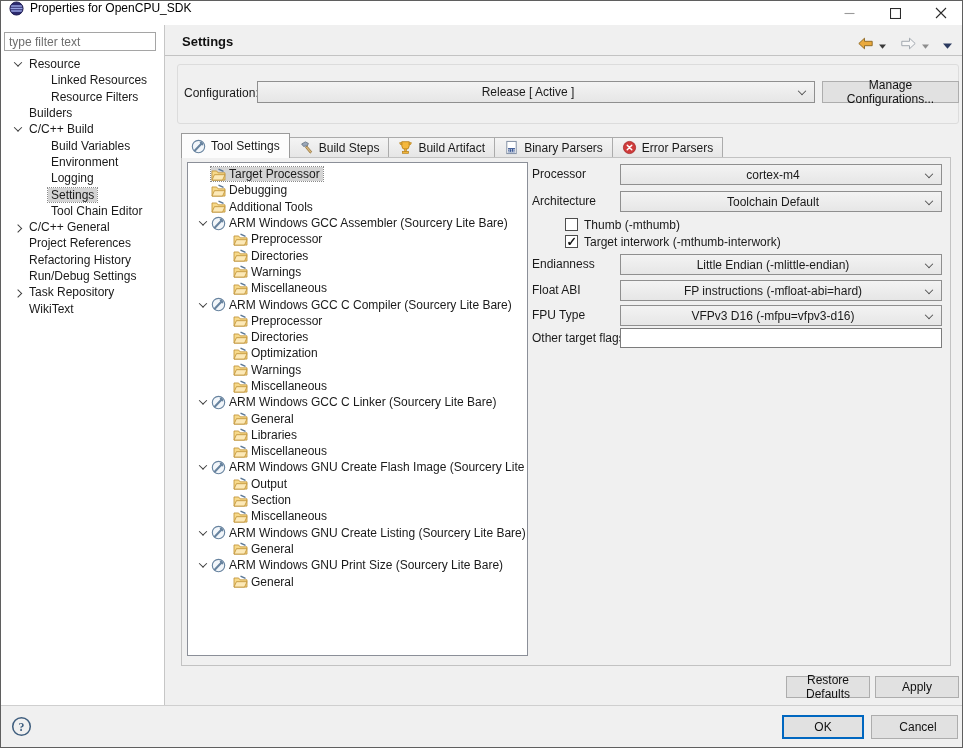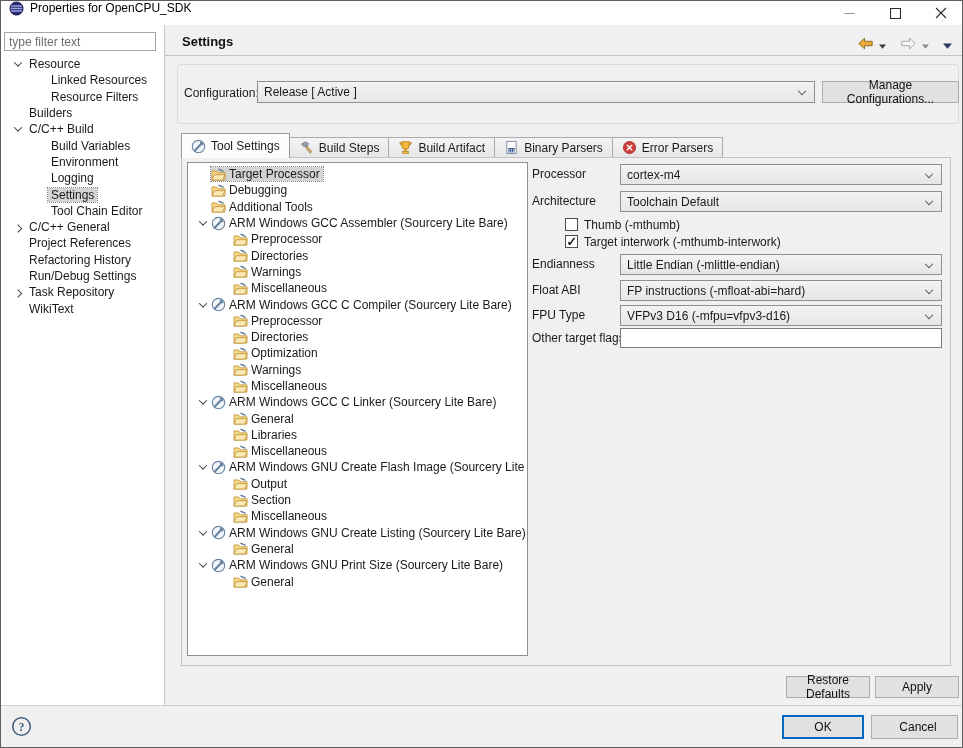--- a/index.html
+++ b/index.html
@@ -32,21 +32,21 @@
   
   .main{position:absolute;left:164px;top:24px;width:799px;height:680px;background:#f0f0f0;}
   .pheader{position:absolute;left:0;top:0;width:799px;height:31px;border-bottom:1px solid #c3c3c3;}
   .ptitle{position:absolute;left:17px;top:9px;font-size:13px;font-weight:bold;color:#111;}
   .navicons{position:absolute;right:12px;top:12px;display:flex;align-items:center;gap:5px;}
   .navicons .sep{width:4px;}
   
   .confbox{position:absolute;left:12px;top:39px;width:782px;height:60px;border:1px solid #dcdcdc;border-radius:3px;}
   .conflabel{position:absolute;left:19px;top:57px;height:22px;line-height:22px;}
   .combo{background:linear-gradient(#f3f3f3,#e6e6e6);border:1px solid #8f8f8f;display:flex;align-items:center;
-    padding:0 22px 0 6px;position:absolute;height:22px;cursor:default;}
+    padding:0 22px 0 6px;position:absolute;height:22px;cursor:default;justify-content:center;}
   .cval{white-space:nowrap;overflow:hidden;}
   .chevdn{position:absolute;right:9px;top:50%;width:6px;height:6px;border-right:1.3px solid #4a4a4a;border-bottom:1.3px solid #4a4a4a;
     transform:translateY(-65%) rotate(45deg);}
   .confcombo{left:92px;top:56px;width:558px;}
   .btn{background:#e1e1e1;border:1px solid #adadad;font-family:"Liberation Sans",sans-serif;font-size:12px;color:#111;
     display:flex;align-items:center;justify-content:center;cursor:default;}
   .managebtn{position:absolute;left:657px;top:56px;width:137px;height:22px;}
   
   .tabs{position:absolute;left:16px;top:108px;height:25px;display:flex;align-items:flex-end;}
   .tab{height:21px;display:flex;align-items:center;gap:5px;padding:0 9px;background:linear-gradient(#f4f4f4,#e6e6e6);

